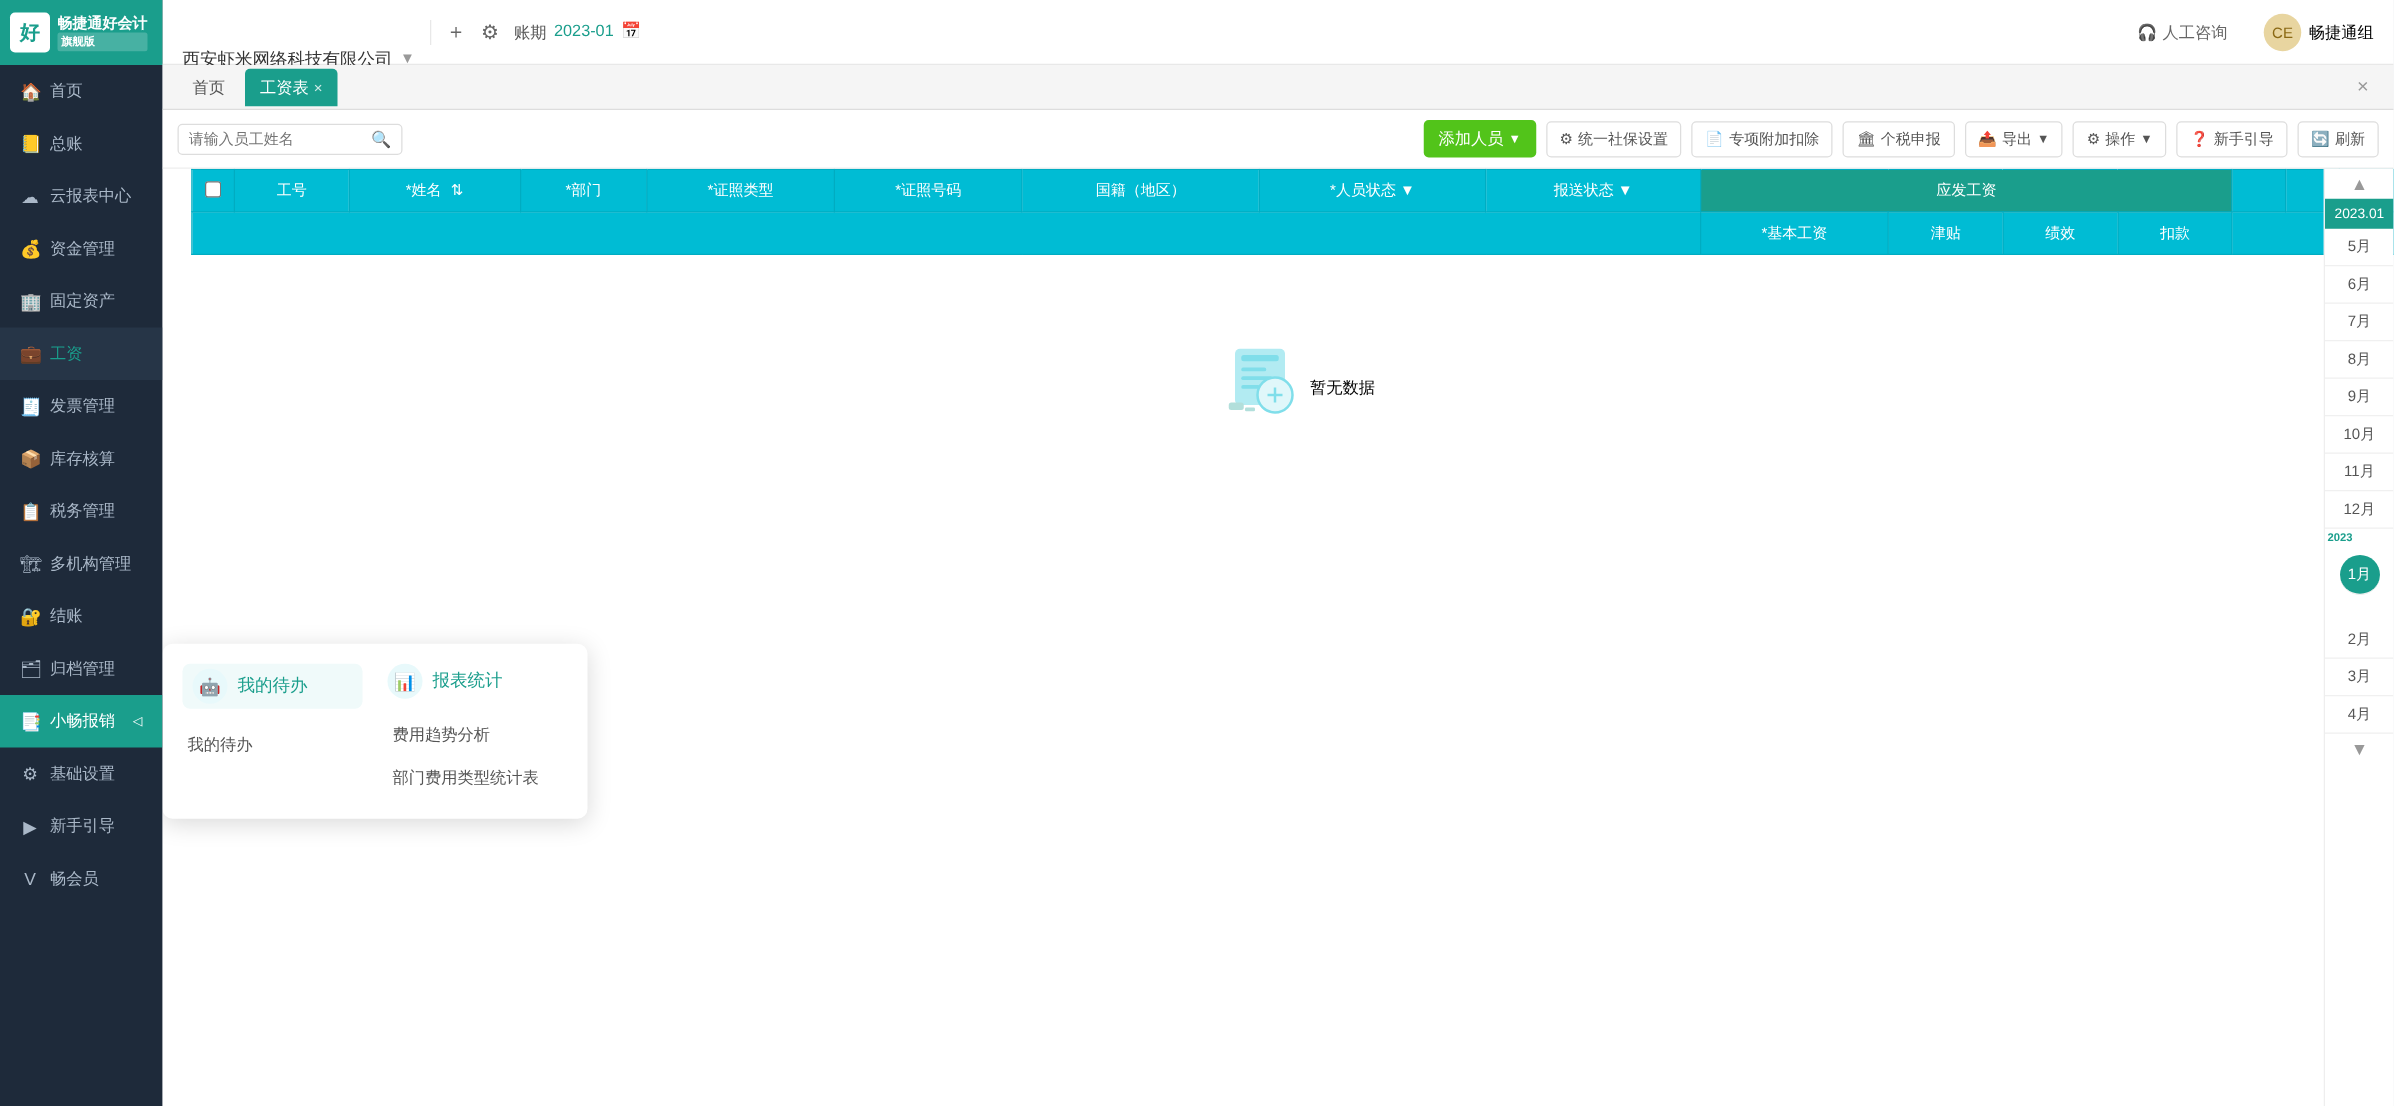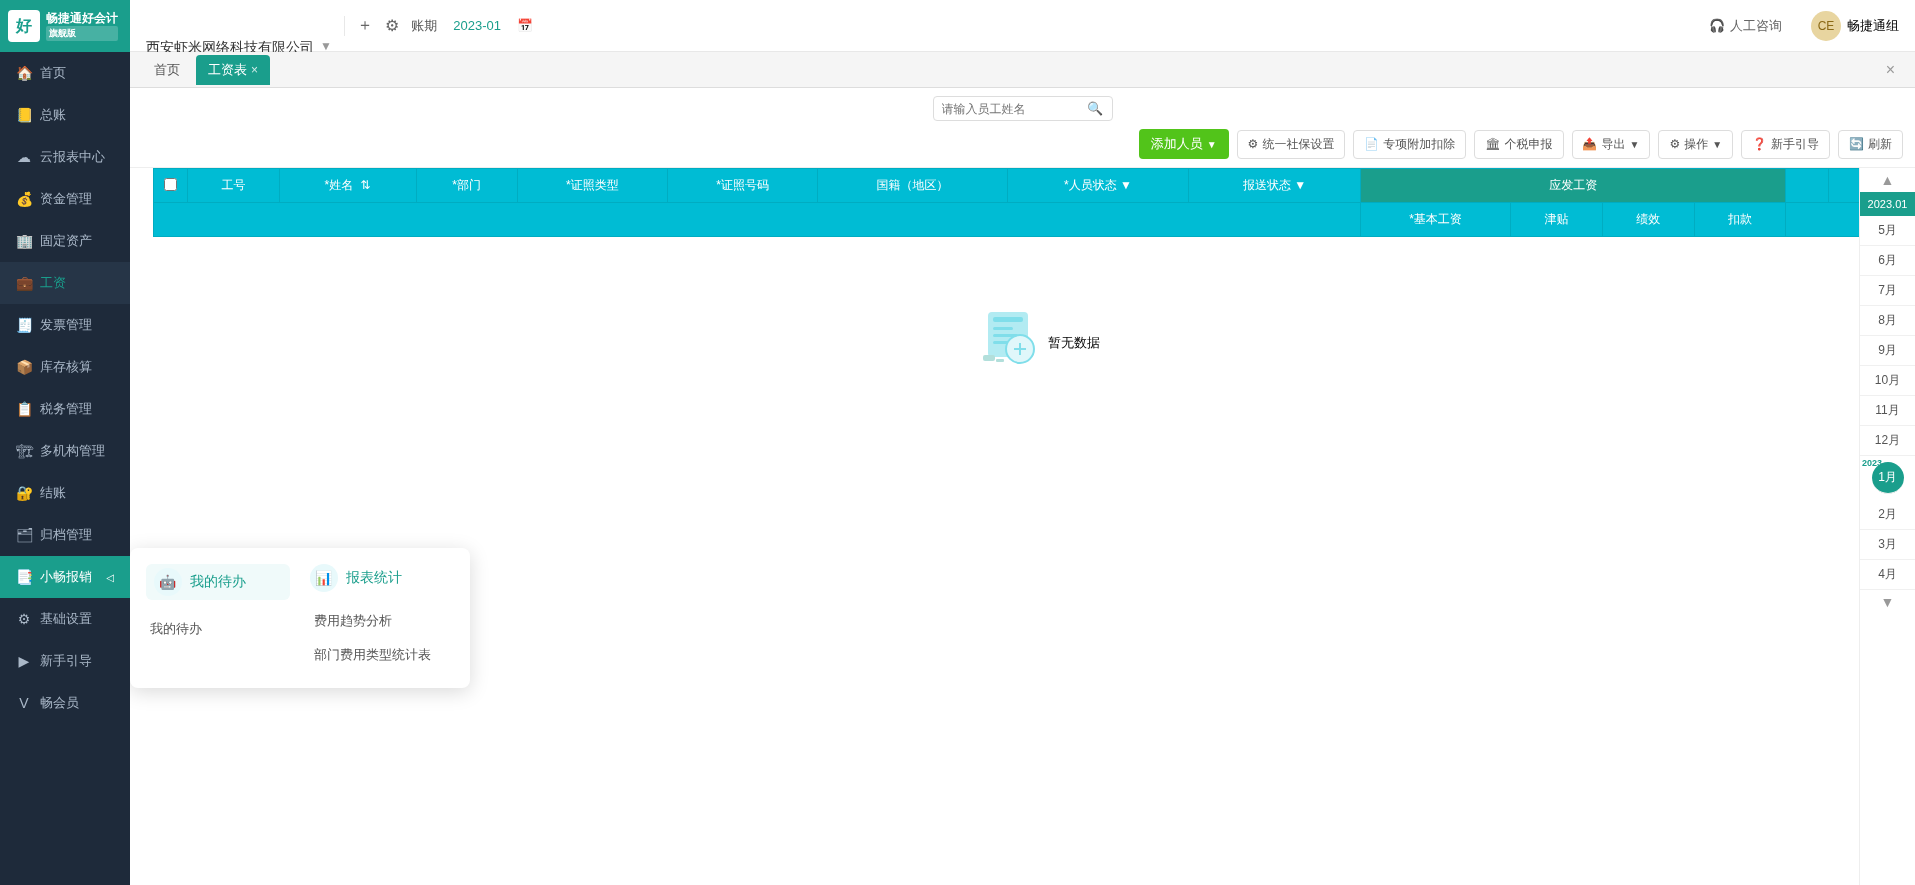--- a/index.html
+++ b/index.html
@@ -78,21 +78,21 @@
       align-items: flex-start;
       gap: 6px;
       font-size: 14px;
       color: #333;
       cursor: pointer;
       margin-top: 44px;
     }
     .topbar-company .chevron { color: #999; font-size: 12px; }
     .topbar-divider { width: 1px; height: 20px; background: #e8e8e8; }
     .topbar-actions { display: flex; align-items: center; gap: 12px; }
-    .topbar-period { display: flex; align-items: center; gap: 16px; color: #555; font-size: 13px; }
+    .topbar-period { display: flex; align-items: flex-start; gap: 6px; color: #555; font-size: 13px; }
     .topbar-right { margin-left: auto; display: flex; align-items: center; gap: 16px; }
     .topbar-right .service { display: flex; align-items: center; gap: 4px; color: #666; font-size: 13px; cursor: pointer; }
     .topbar-right .user { display: flex; align-items: center; gap: 6px; cursor: pointer; margin-left: 13px; }
     .topbar-right .avatar { width: 30px; height: 30px; border-radius: 50%; background: #e8d5a0; display: flex; align-items: center; justify-content: center; font-size: 12px; color: #8b6914; }
 
     
     .tabbar {
       background: #f5f5f5;
       border-bottom: 1px solid #ddd;
       display: flex;
@@ -125,21 +125,20 @@
     }
 
     
     .toolbar {
       display: flex;
       align-items: center;
       padding: 8px 12px;
       background: white;
       border-bottom: 1px solid #eee;
       gap: 8px;
-      flex-direction: column;
     }
     .search-box {
       display: flex;
       align-items: center;
       border: 1px solid #ddd;
       border-radius: 4px;
       padding: 4px 8px;
       gap: 6px;
       width: 180px;
     }
@@ -279,21 +278,21 @@
       padding: 6px 2px;
       font-size: 11px;
     }
     .month-item {
       text-align: center;
       padding: 6px 2px;
       cursor: pointer;
       color: #555;
       border-bottom: 1px solid #f0f0f0;
     }
-    .month-item.active { background: #1a9e8c; color: white; border-radius: 50%; margin: 2px auto; width: 32px; height: 32px; display: flex; align-items: center; justify-content: center; }
+    .month-item.active { background: #1a9e8c; color: white; border-radius: 50%; margin: 17px auto; width: 32px; height: 32px; display: flex; align-items: center; justify-content: center; }
     .month-nav { display: flex; justify-content: center; padding: 4px; color: #999; cursor: pointer; font-size: 14px; }
 
     
     .tabbar-close { margin-left: auto; color: #999; cursor: pointer; font-size: 16px; padding: 0 8px; }
   </style>
 </head>
 <body>
 
 <div class="sidebar">
   <div class="sidebar-logo">

